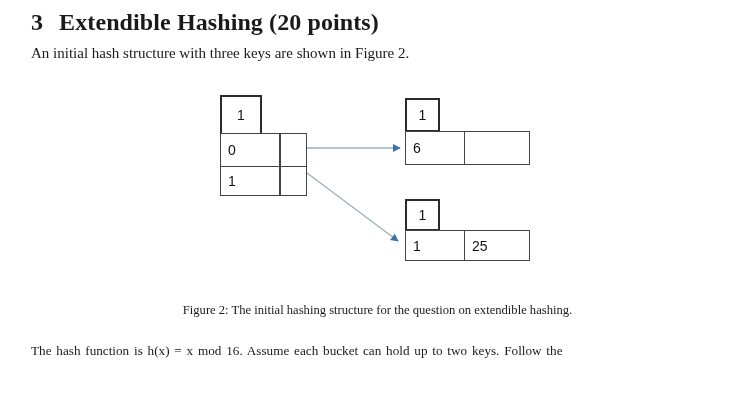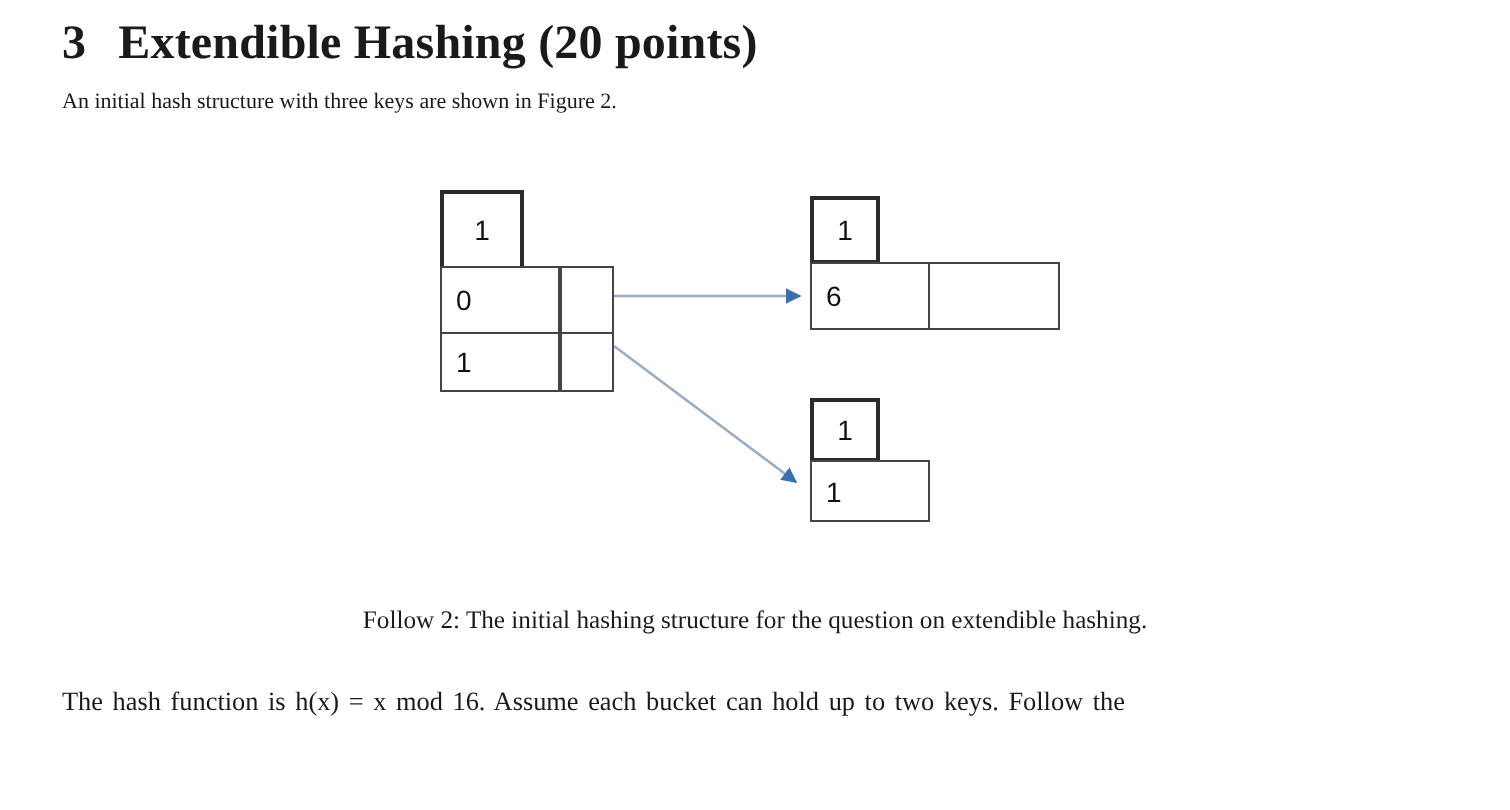--- a/index.html
+++ b/index.html
@@ -29,21 +29,21 @@
   .section-heading .sec-num {
     display: inline-block;
     margin-right: 16px;
   }
 
   
   .intro-line {
     position: absolute;
     left: 31px;
     top: 45px;
-    font-size: 11px;
+    font-size: 15px;
     white-space: nowrap;
   }
 
   .tail-para {
     position: absolute;
     left: 31px;
     top: 341px;
     width: 693px;
     font-size: 13.2px;
     line-height: 19px;
@@ -152,20 +152,21 @@
   <div class="fig-box cell dir-row0-ptr"></div>
   <div class="fig-box cell dir-row1-lbl">1</div>
   <div class="fig-box cell dir-row1-ptr"></div>
 
   <div class="fig-box depth bA-depth">1</div>
   <div class="fig-box cell bA-s0">6</div>
   <div class="fig-box cell bA-s1"></div>
 
   <div class="fig-box depth bB-depth">1</div>
   <div class="fig-box cell bB-s0">1</div>
+  <div class="fig-box cell bB-s1">25</div>
 
 </div>
 
-<div class="fig-caption">Follow 2: The initial hashing structure for the question on extendible hashing.</div>
+<div class="fig-caption">Figure 2: The initial hashing structure for the question on extendible hashing.</div>
 
 <div class="tail-para">
   <span class="line l1">The hash function is h(x) = x mod 16.  Assume each bucket can hold up to two keys.  Follow the</span>
 </div>
 
 </body></html>

